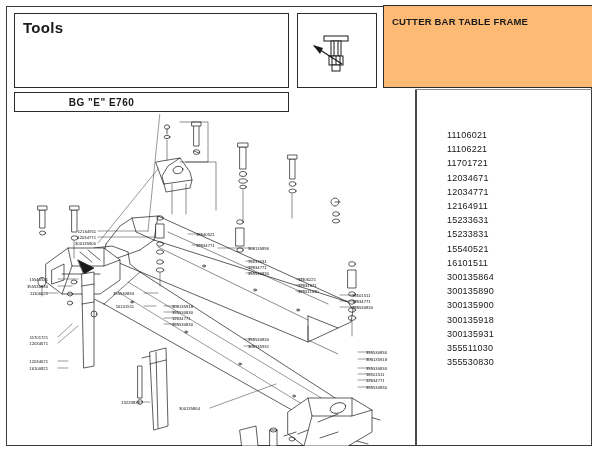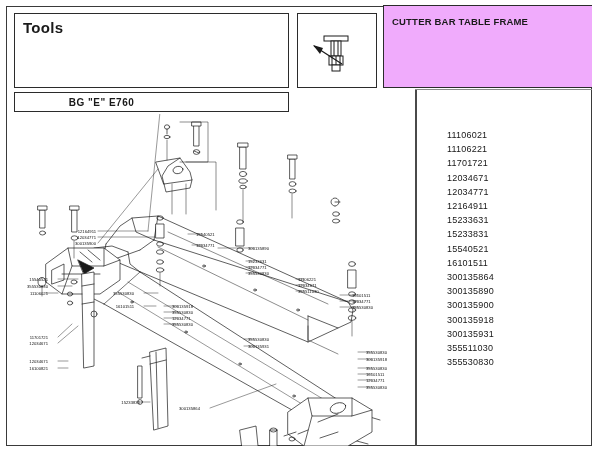--- a/index.html
+++ b/index.html
@@ -27,21 +27,21 @@
     position:absolute;left:8px;top:5px;
     font-size:15px;font-weight:bold;letter-spacing:.3px;
   }
   .hdr-icon{
     position:absolute;left:297px;top:13px;width:80px;height:75px;
     border:1px solid #2b2b2b;box-sizing:border-box;background:#fff;
   }
   .hdr-title{
     position:absolute;left:383px;top:6px;width:209px;height:82px;
     border-left:1px solid #2b2b2b;border-bottom:1px solid #2b2b2b;
-    box-sizing:border-box;background:#f0abfc;
+    box-sizing:border-box;background:#fdba74;
   }
   .hdr-title-text{
     position:absolute;left:8px;top:10px;
     font-size:9.5px;font-weight:bold;letter-spacing:.2px;white-space:nowrap;
   }
   .hdr-model{
     position:absolute;left:14px;top:92px;width:275px;height:20px;
     border:1px solid #2b2b2b;box-sizing:border-box;background:#fff;
   }
   .hdr-model-text{

